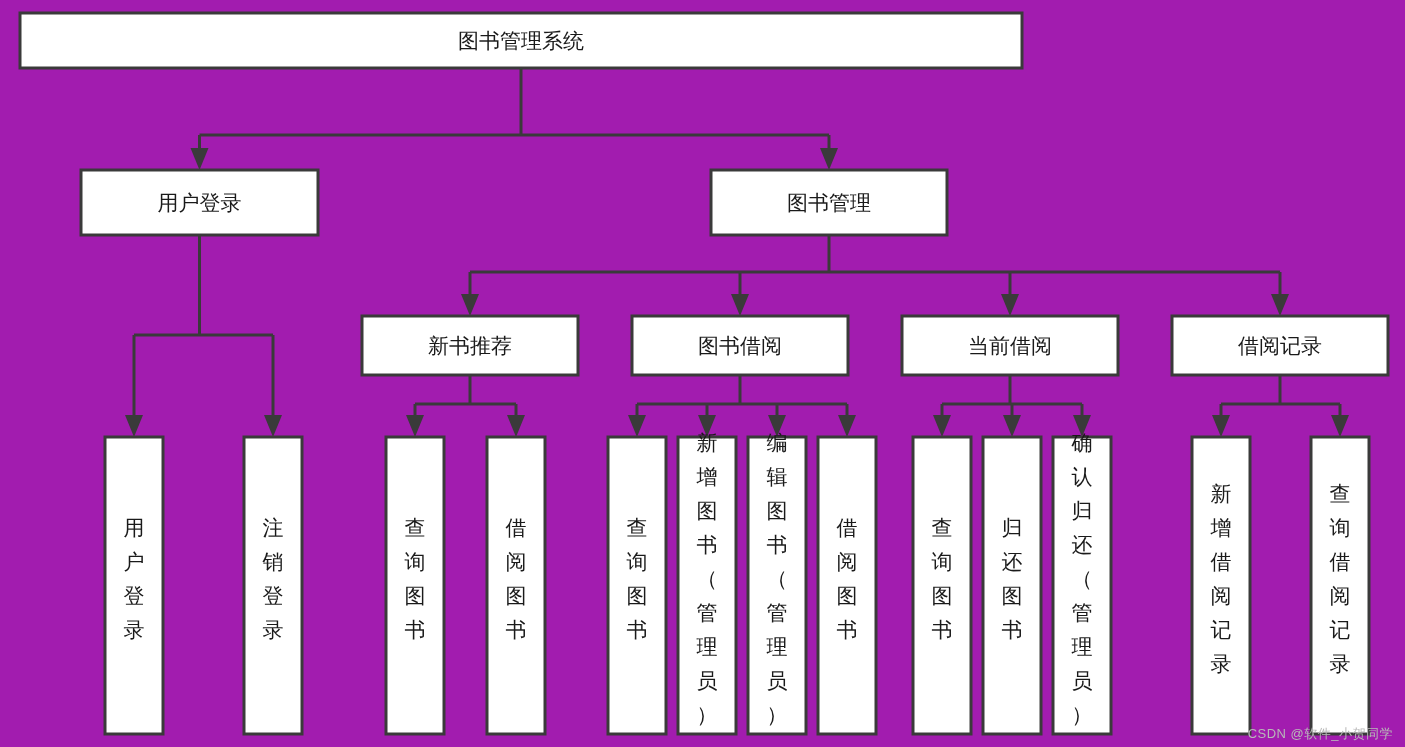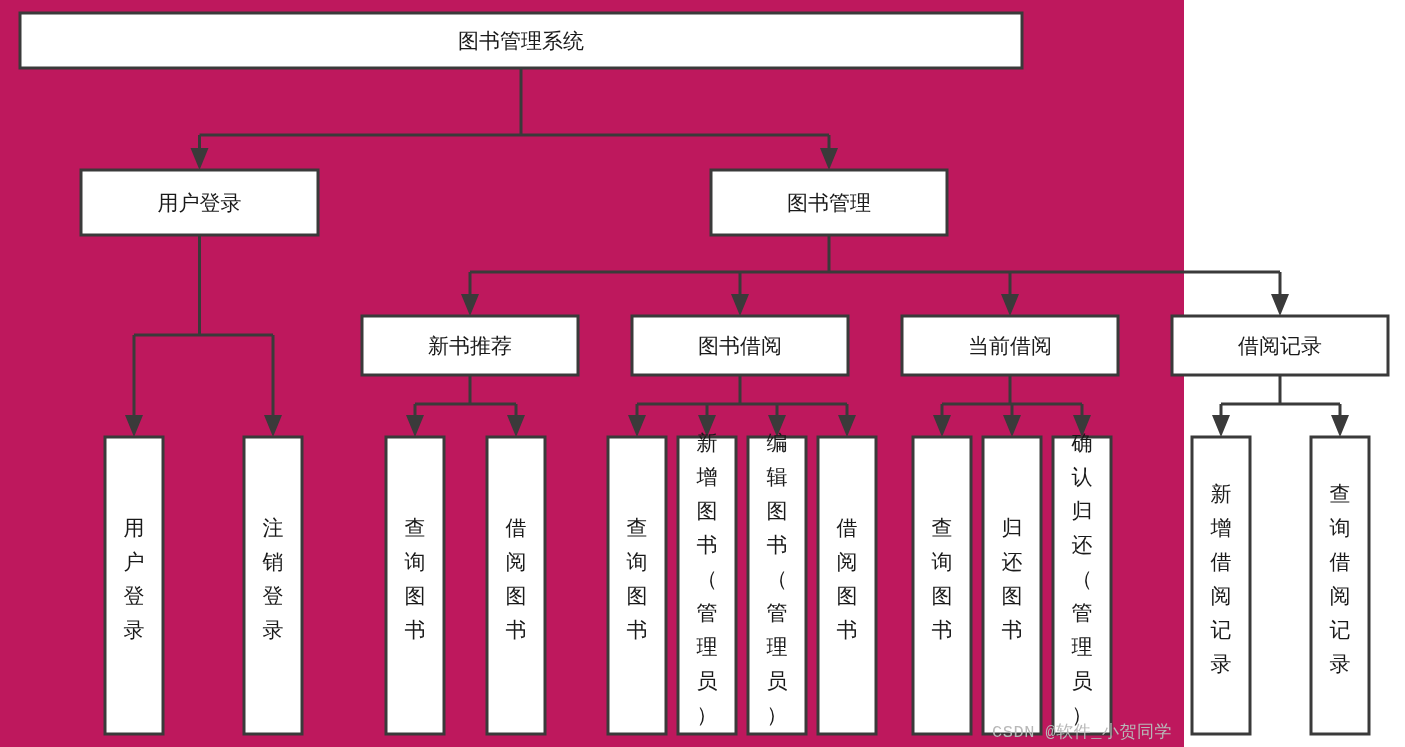--- a/index.html
+++ b/index.html
@@ -8,23 +8,23 @@
     background: #ffffff;
   }
   body {
     width: 1405px;
     height: 747px;
     font-family: "DejaVu Sans", "Liberation Sans", sans-serif;
     overflow: hidden;
   }
   #diagram-root {
     position: relative;
-    width: 1184px;
+    width: 1405px;
     height: 747px;
-    background: #be185d;
+    background: #a21caf;
   }
   svg#flow-svg {
     position: absolute;
     left: 0;
     top: 0;
     width: 1405px;
     height: 747px;
     display: block;
   }
   .node-box {
@@ -52,22 +52,22 @@
   .node-label-vertical {
     fill: #1a1a1a;
     font-family: "DejaVu Sans", "Liberation Sans", sans-serif;
     font-size: 21px;
     text-anchor: middle;
   }
   .watermark-text {
     position: absolute;
     right: 12px;
     bottom: 4px;
-    font-family: Liberation Mono, monospace;
-    font-size: 17px;
+    font-family: Liberation Sans, sans-serif;
+    font-size: 13px;
     color: #b8b8b8;
     white-space: nowrap;
     letter-spacing: 0.5px;
   }
 </style>
 </head>
 <body>
 
 <div id="diagram-root">
   <svg id="flow-svg" viewBox="0 0 1405 747" preserveAspectRatio="none">

